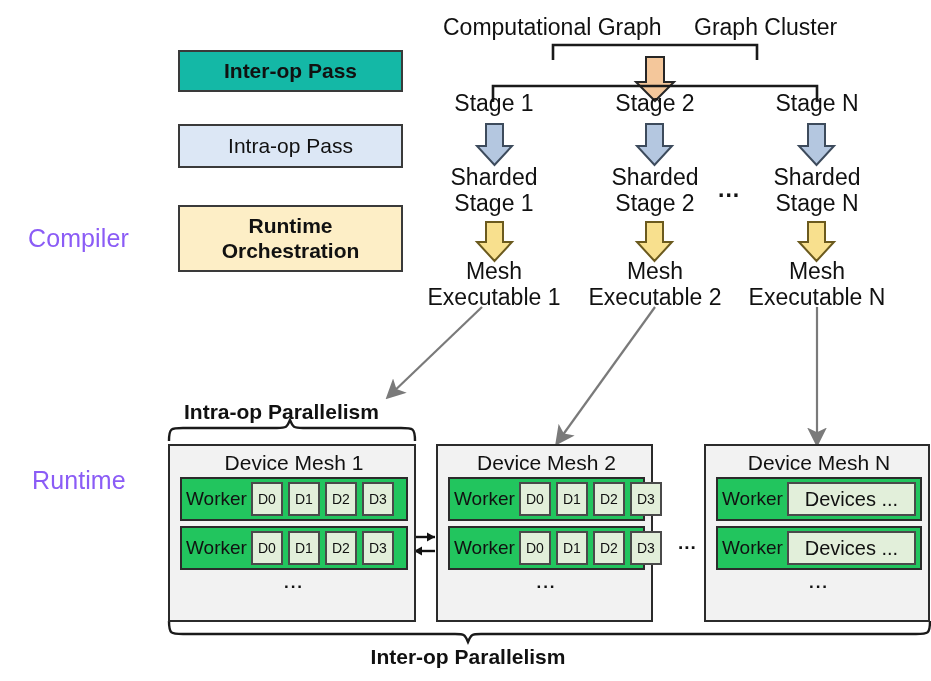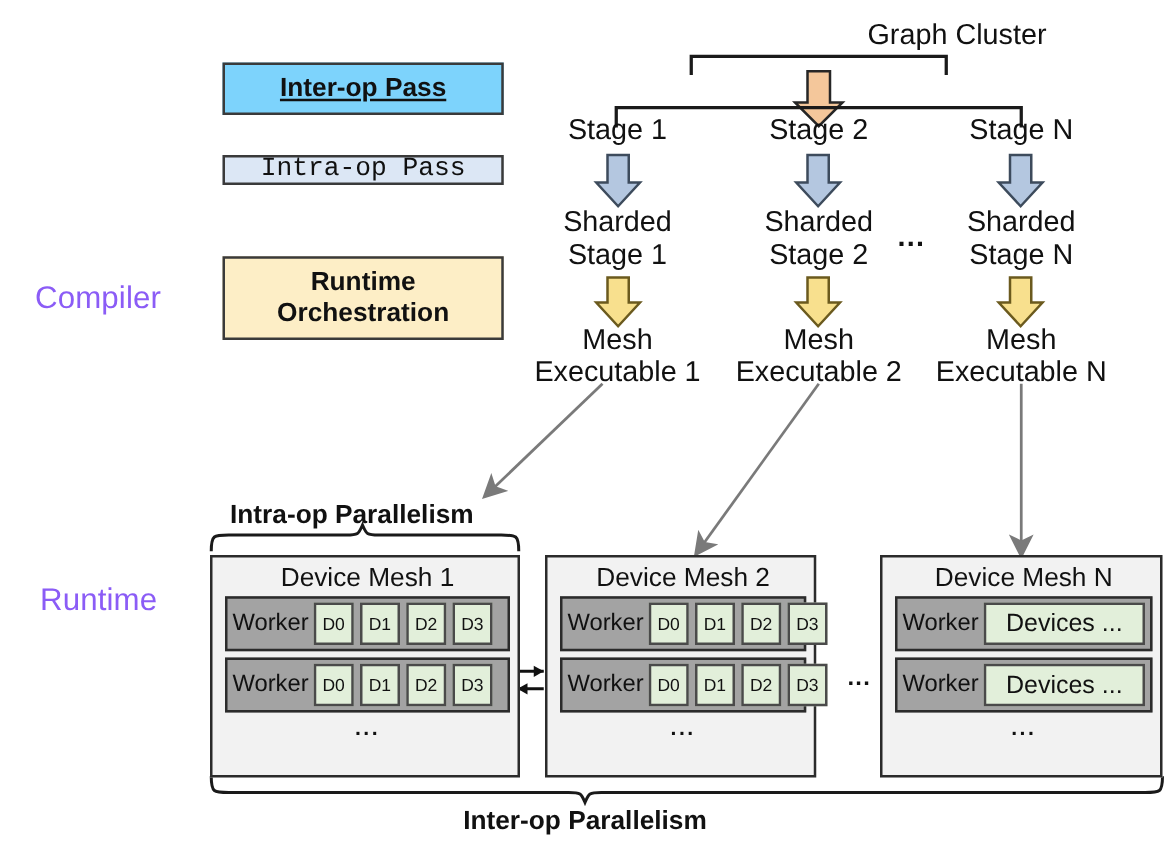--- a/index.html
+++ b/index.html
@@ -19,21 +19,21 @@
     white-space:nowrap;
   }
 
   
   .legend-box{
     border:2px solid #3a3a3a;
     font-size:21px;font-weight:700;color:#111;
     line-height:1.18;
     box-sizing:border-box;
   }
-  .legend-inter{background:#7dd3fc;text-decoration:underline;}
+  .legend-inter{background:#14b8a6;}
   .legend-intra{background:#DCE7F5;font-weight:400;}
   .legend-runtime{background:#FDEEC6;}
 
   
   .node-text{
     font-size:23px;color:#111;line-height:1.13;white-space:nowrap;
     font-weight:400;
   }
   .dots{font-size:23px;color:#111;font-weight:700;letter-spacing:1px;}
 
@@ -45,21 +45,21 @@
     padding:4px 6px 2px 10px;
     display:flex;flex-direction:column;
   }
   .mesh-title{
     font-size:21px;color:#111;text-align:center;line-height:1.1;
     margin:1px 0 3px 0;white-space:nowrap;font-weight:400;
   }
   .worker-row{
     box-sizing:border-box;
     border:2.5px solid #2b2b2b;
-    background:#a3a3a3;
+    background:#22c55e;
     height:44px;
     display:flex;align-items:center;
     padding:0 4px;
     margin-bottom:5px;
   }
   .worker-label{
     font-size:19px;color:#111;white-space:nowrap;margin-right:4px;font-weight:400;
   }
   .dev-list{display:flex;align-items:center;gap:5px;flex:1;}
   .dev{
@@ -148,29 +148,30 @@
     </g>
   </svg>
 
   <div class="abs section-label" style="left:28px;top:224px;">Compiler</div>
   <div class="abs section-label" style="left:32px;top:466px;">Runtime</div>
 
   <div class="abs legend-box legend-inter ctr" style="left:178px;top:50px;width:225px;height:42px;">
     <span>Inter-op Pass</span>
   </div>
 
-  <div class="abs legend-box legend-intra ctr" style="left:178px;top:124px;width:225px;height:24px;font-family:Liberation Mono, monospace;">
+  <div class="abs legend-box legend-intra ctr" style="left:178px;top:124px;width:225px;height:44px;">
     <span>Intra-op Pass</span>
   </div>
 
   <div class="abs legend-box legend-runtime ctr" style="left:178px;top:205px;width:225px;height:67px;flex-direction:column;">
     <span>Runtime</span>
     <span>Orchestration</span>
   </div>
 
+  <div class="abs node-text" style="left:443px;top:14px;">Computational Graph</div>
   <div class="abs node-text" style="left:694px;top:14px;">Graph Cluster</div>
 
   <div class="abs node-text ctr" style="left:434px;top:90px;width:120px;">Stage 1</div>
   <div class="abs node-text ctr" style="left:595px;top:90px;width:120px;">Stage 2</div>
   <div class="abs node-text ctr" style="left:757px;top:90px;width:120px;">Stage N</div>
 
   <div class="abs node-text ctr" style="left:424px;top:164px;width:140px;flex-direction:column;">
     <span>Sharded</span>
     <span>Stage 1</span>
   </div>

